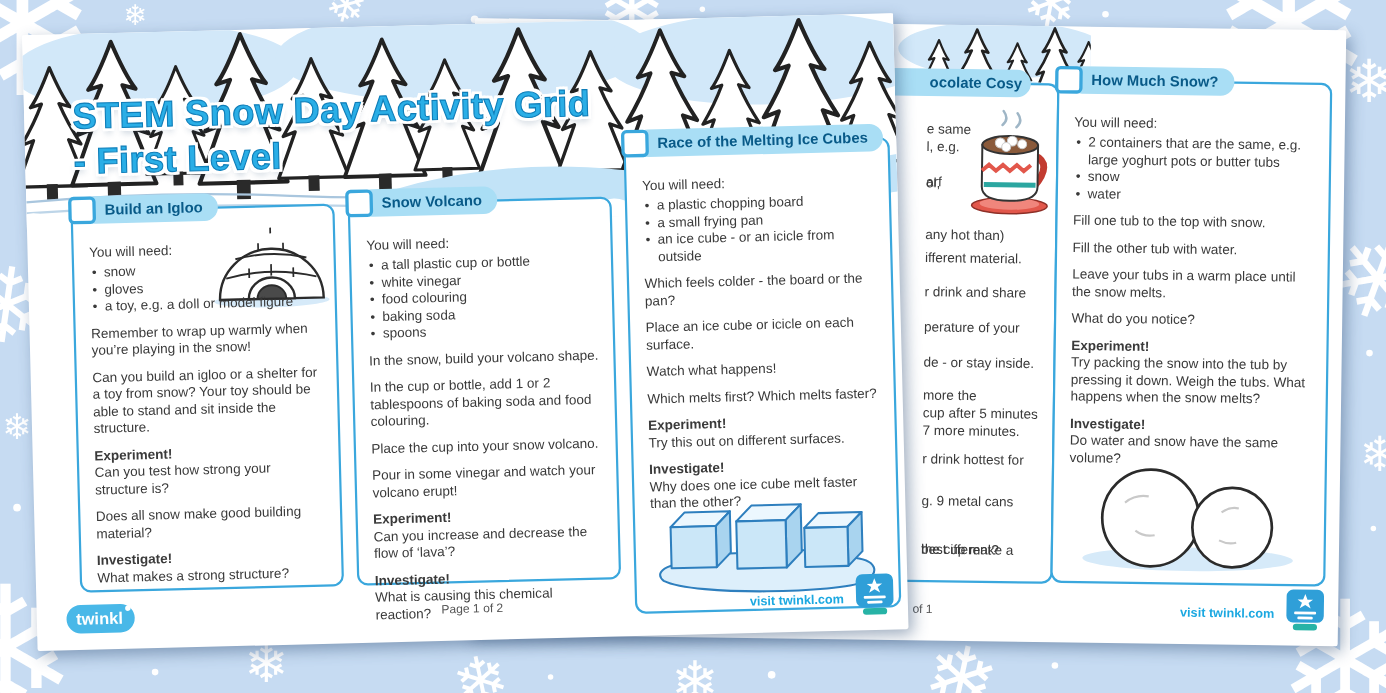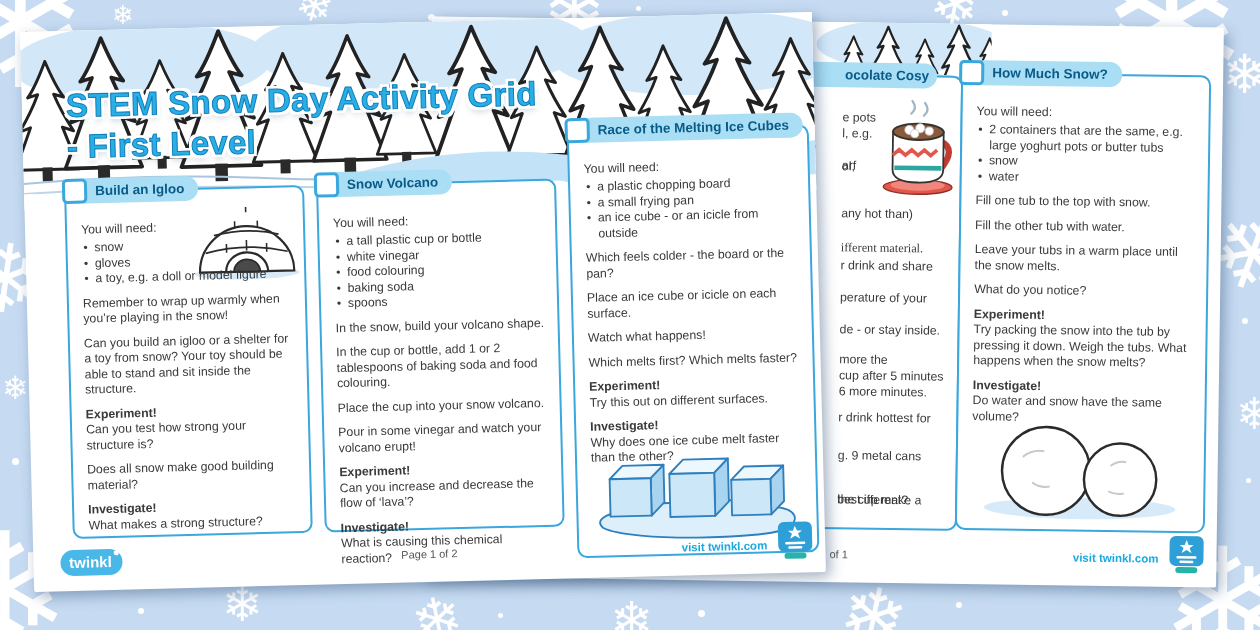--- a/index.html
+++ b/index.html
@@ -140,32 +140,32 @@
         <path d="M14 36 L70 36 L70 78 Q70 92 42 92 Q14 92 14 78 Z" fill="#fff" stroke="#333" stroke-width="2"></path>
         <path d="M14 62 l7 -6 7 6 7 -6 7 6 7 -6 7 6 7 -6" stroke="#e2574b" stroke-width="4" fill="none"></path>
         <path d="M16 76 h52" stroke="#2ba6a0" stroke-width="5"></path>
         <ellipse cx="42" cy="36" rx="28" ry="9" fill="#8a5a3b" stroke="#333" stroke-width="2"></ellipse>
         <circle cx="32" cy="34" r="5" fill="#fff" stroke="#ccc"></circle>
           <circle cx="44" cy="32" r="5" fill="#fff" stroke="#ccc"></circle>
         <circle cx="54" cy="35" r="4.5" fill="#fff" stroke="#ccc"></circle>
           <circle cx="38" cy="38" r="4.5" fill="#fff" stroke="#ccc"></circle>
       </svg>
       <div class="frags">
-        <div class="frag" style="top:2px;">e pots</div>
+        <div class="frag" style="top:2px;">e same</div>
         <div class="frag" style="top:18px;">l, e.g.</div>
         <div class="frag" style="top:51px;">ol,</div>
         <div class="frag" style="top:50px;">arf</div>
         <div class="frag" style="top:98px;">any hot than)</div>
-        <div class="frag" style="top:132px;font-family:Liberation Serif, serif;">ifferent material.</div>
+        <div class="frag" style="top:119px;">ifferent material.</div>
         <div class="frag" style="top:150px;">r drink and share</div>
         <div class="frag" style="top:182px;">perature of your</div>
         <div class="frag" style="top:214px;">de - or stay inside.</div>
         <div class="frag" style="top:244px;">more the</div>
         <div class="frag" style="top:260px;">cup after 5 minutes</div>
-        <div class="frag" style="top:276px;">6 more minutes.</div>
+        <div class="frag" style="top:276px;">7 more minutes.</div>
         <div class="frag" style="top:302px;">r drink hottest for</div>
         <div class="frag" style="top:340px;">g. 9 metal cans</div>
         <div class="frag" style="top:356px;margin-top:28px;">the cup make a</div>
         <div class="frag" style="top:384px;">best ifferent?</div>
       </div>
     </div>
 
     <div class="card" style="left:530px;top:48px;width:250px;height:458px;">
       <div class="chead">
         <span class="cbox"></span>

